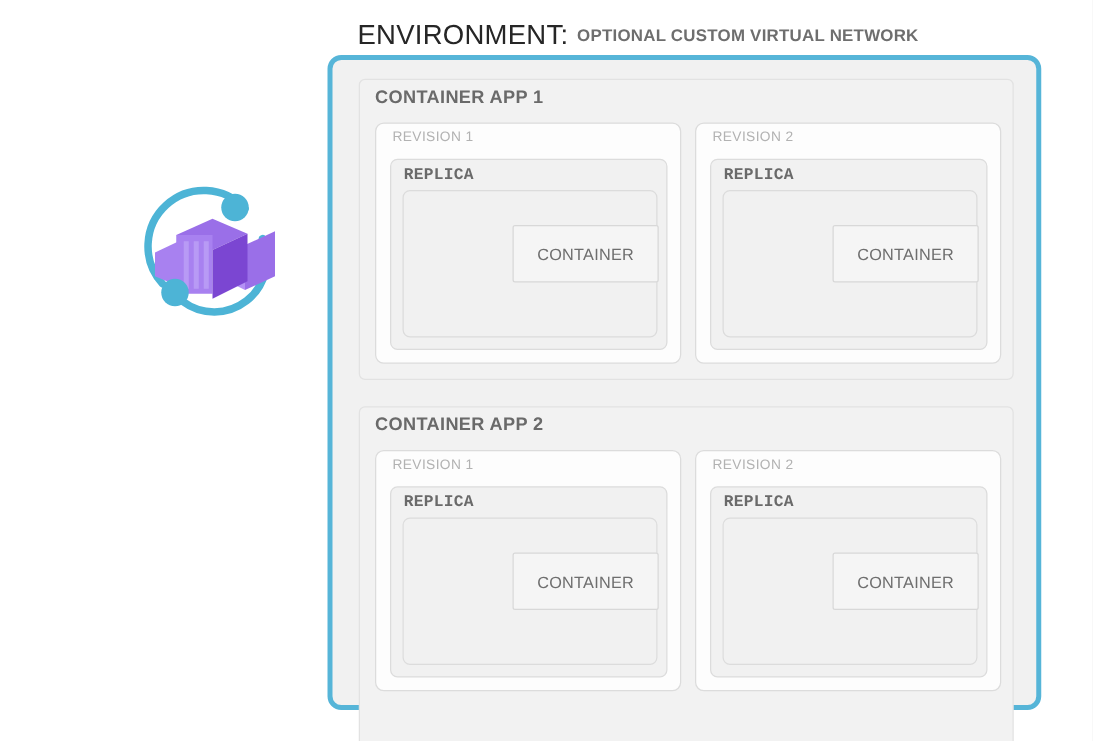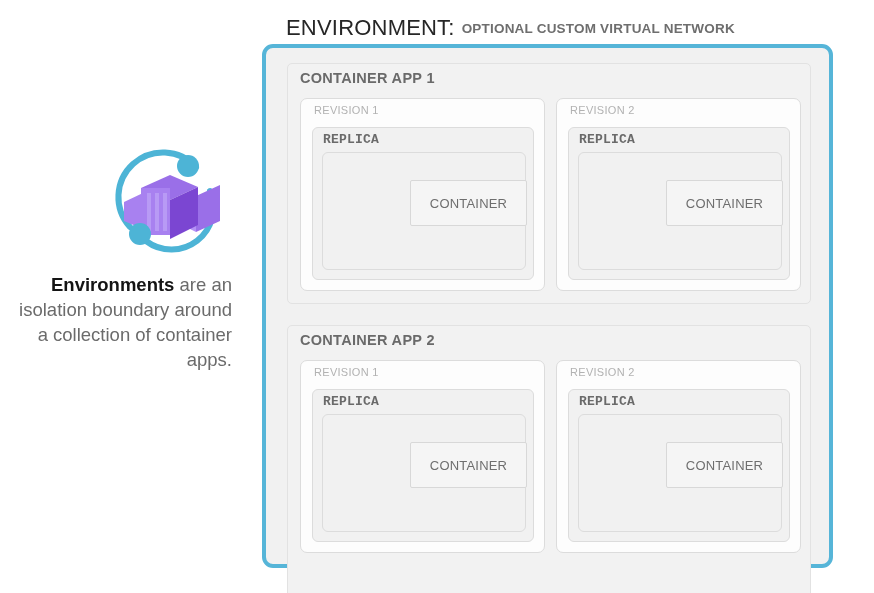--- a/index.html
+++ b/index.html
@@ -208,23 +208,20 @@
       <rect x="45" y="50" width="4" height="38" fill="#b89af5"></rect>
       <rect x="53" y="50" width="4" height="38" fill="#b89af5"></rect>
 
       <path d="M 60 57 L 88 44 L 88 82 L 60 96 Z" fill="#7b46d2"></path>
 
       <circle cx="78" cy="23" r="11" fill="#4db4d6"></circle>
       <circle cx="30" cy="91" r="11" fill="#4db4d6"></circle>
     </svg>
   </div>
 
-  <div id="caption">
-    <span class="strong">Environments</span><span> are an isolation boundary around a collection of container apps.</span>
-  </div>
 </div>
 
 <div id="env-heading">
   <span id="env-heading-title">ENVIRONMENT:</span>
   <span id="env-heading-sub">OPTIONAL CUSTOM VIRTUAL NETWORK</span>
 </div>
 
 <div id="environment-box">
 
   <div id="container-app-1" class="container-app">

